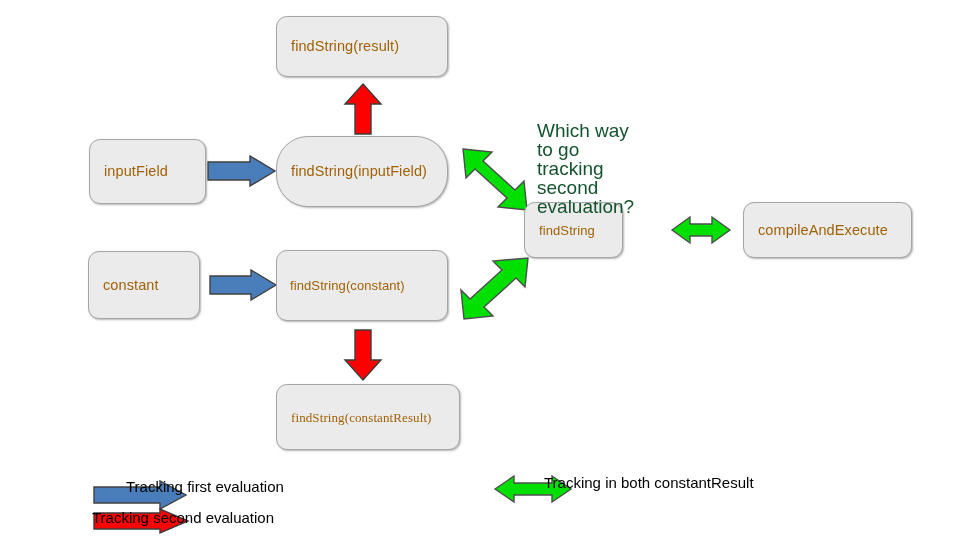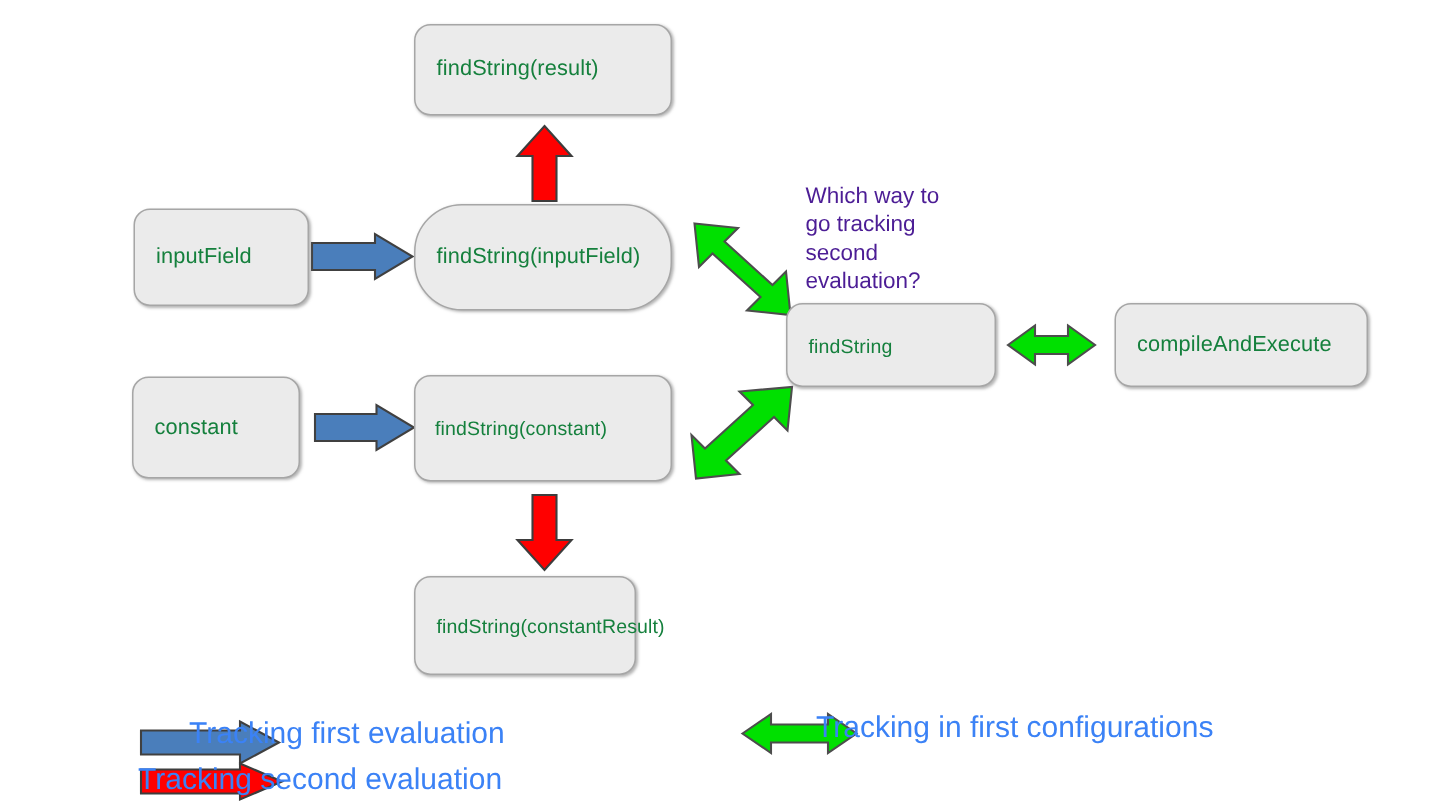--- a/index.html
+++ b/index.html
@@ -27,53 +27,53 @@
     background: #ebebeb;
     border: 1px solid #a6a6a6;
     border-radius: 11px;
     box-shadow: 1px 1px 2px rgba(120,120,120,0.55);
     display: flex;
     align-items: center;
     padding-left: 14px;
     padding-right: 10px;
     font-size: 14.5px;
     line-height: 17px;
-    color: #15803d;
+    color: #a16207;
     letter-spacing: 0.1px;
   }
   .node.small { font-size: 13px; }
   .node-label { display: block; }
 
   
   #node-result            { left: 276px; top: 16px;  width: 172px; height: 61px; }
   #node-inputfield        { left: 89px;  top: 139px; width: 117px; height: 65px; }
   #node-fs-inputfield     { left: 276px; top: 136px; width: 172px; height: 71px; border-radius: 32px; }
   #node-constant          { left: 88px;  top: 251px; width: 112px; height: 68px; }
   #node-fs-constant       { left: 276px; top: 250px; width: 172px; height: 71px; padding-left: 13px; }
-  #node-fs-constantresult { left: 276px; top: 384px; width: 148px; height: 66px; }
-  #node-findstring        { left: 524px; top: 202px; width: 140px; height: 56px; }
+  #node-fs-constantresult { left: 276px; top: 384px; width: 184px; height: 66px; font-family: Liberation Serif, serif; }
+  #node-findstring        { left: 524px; top: 202px; width: 99px; height: 56px; }
   #node-compile           { left: 743px; top: 202px; width: 169px; height: 56px; }
 
   .question {
     position: absolute;
     left: 537px;
     top: 121px;
     width: 110px;
-    font-size: 15px;
+    font-size: 19px;
     line-height: 19px;
-    color: #4c1d95;
+    color: #14532d;
   }
   .legend-row {
     position: absolute;
     display: flex;
     align-items: center;
   }
   .legend-text {
-    font-size: 20px;
-    color: #3b82f6;
+    font-size: 15px;
+    color: #000000;
     white-space: nowrap;
   }
   #legend-blue-row  { left: 92px; top: 478px; }
   #legend-red-row   { left: 92px; top: 509px; }
   #legend-green-row { left: 492px; top: 474px; }
   #legend-blue-row  .legend-text { margin-left: 34px; }
   #legend-red-row   .legend-text { }
   #legend-green-row .legend-text { margin-left: 52px; }
 </style>
 </head>
@@ -154,14 +154,14 @@
 
 <div class="question">Which way to go tracking second evaluation?</div>
 
 <div class="legend-row" id="legend-blue-row">
   <span class="legend-text">Tracking first evaluation</span>
 </div>
 <div class="legend-row" id="legend-red-row">
   <span class="legend-text">Tracking second evaluation</span>
 </div>
 <div class="legend-row" id="legend-green-row">
-  <span class="legend-text">Tracking in first configurations</span>
+  <span class="legend-text">Tracking in both constantResult</span>
 </div>
 
 </body></html>

